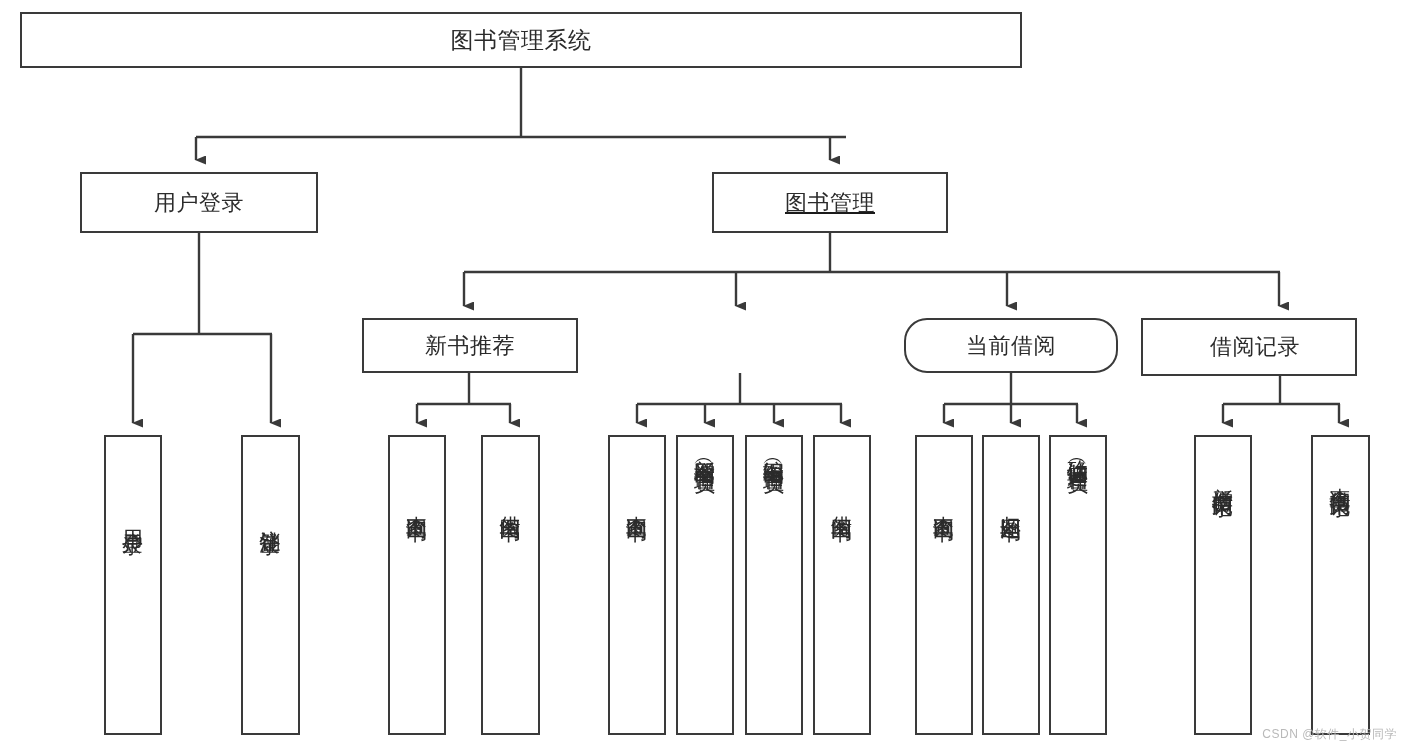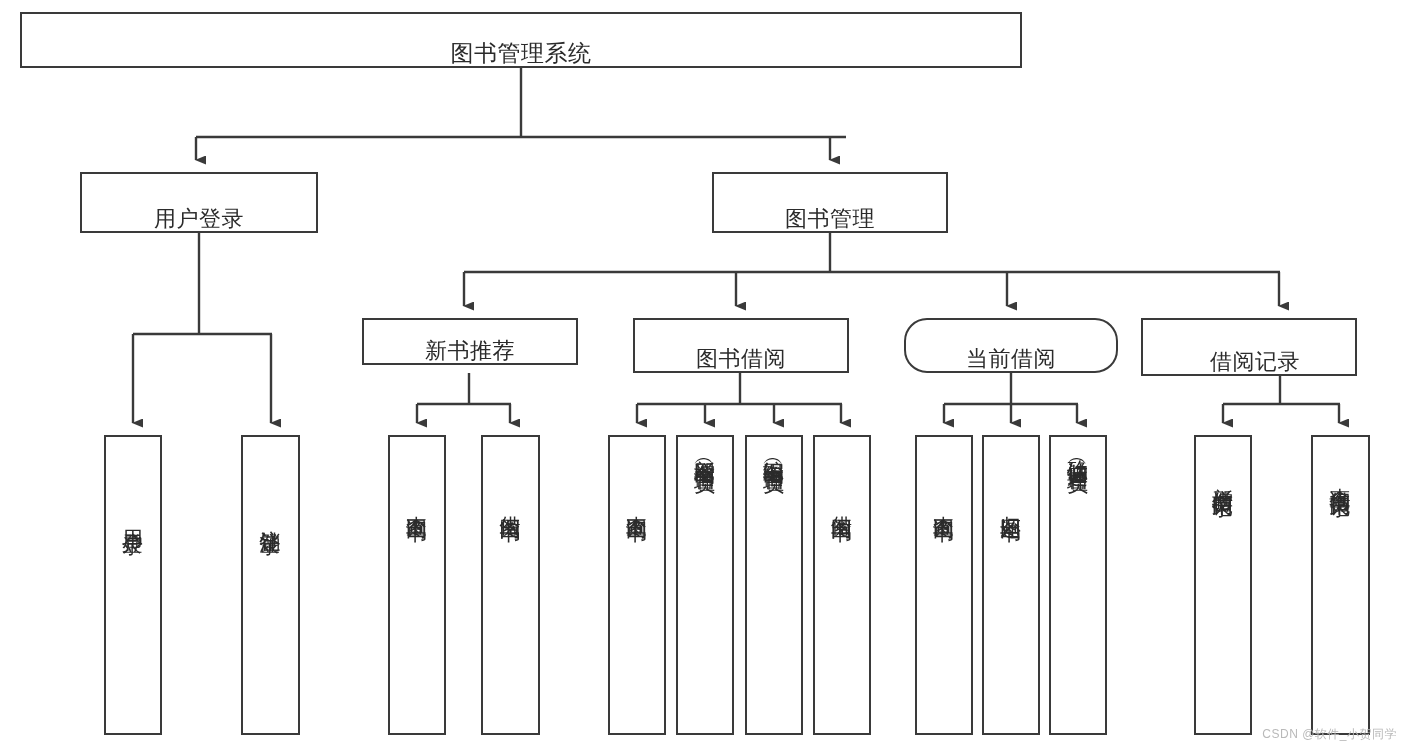--- a/index.html
+++ b/index.html
@@ -22,21 +22,21 @@
     width:1405px; height:747px;
     pointer-events:none;
   }
   
   .node{
     position:absolute;
     box-sizing:border-box;
     background:#ffffff;
     border:2px solid #3a3a3a;
     display:flex;
-    align-items:flex-end;
+    align-items:center;
     justify-content:center;
     z-index:3;
   }
   .node .label{
     color:#2b2b2b;
     line-height:1.08;
     white-space:nowrap;
     letter-spacing:0.5px;
   }
   
@@ -128,29 +128,26 @@
     </g>
   </svg>
 
   <div class="node horiz root" style="left:20px;top:12px;width:1002px;height:56px;">
     <span class="label">图书管理系统</span>
   </div>
 
   <div class="node horiz" style="left:80px;top:172px;width:238px;height:61px;">
     <span class="label">用户登录</span>
   </div>
-  <div class="node horiz" style="left:712px;top:172px;width:236px;height:61px;">
+  <div class="node horiz" style="left:712px;top:172px;width:236px;height:61px;text-decoration:underline;">
     <span class="label">图书管理</span>
   </div>
 
-  <div class="node horiz" style="left:362px;top:318px;width:216px;height:47px;">
+  <div class="node horiz" style="left:362px;top:318px;width:216px;height:55px;">
     <span class="label">新书推荐</span>
-  </div>
-  <div class="node horiz" style="left:633px;top:318px;width:216px;height:55px;">
-    <span class="label">图书借阅</span>
   </div>
   <div class="node horiz" style="left:904px;top:318px;width:214px;height:55px;border-radius:23px;">
     <span class="label">当前借阅</span>
   </div>
   <div class="node horiz" style="left:1141px;top:318px;width:216px;height:58px;padding-left:12px;">
     <span class="label">借阅记录</span>
   </div>
 
   <div class="node vert" style="left:104px;top:435px;width:58px;height:300px;padding-top:76px;">
     <span class="label">用户登录</span>

